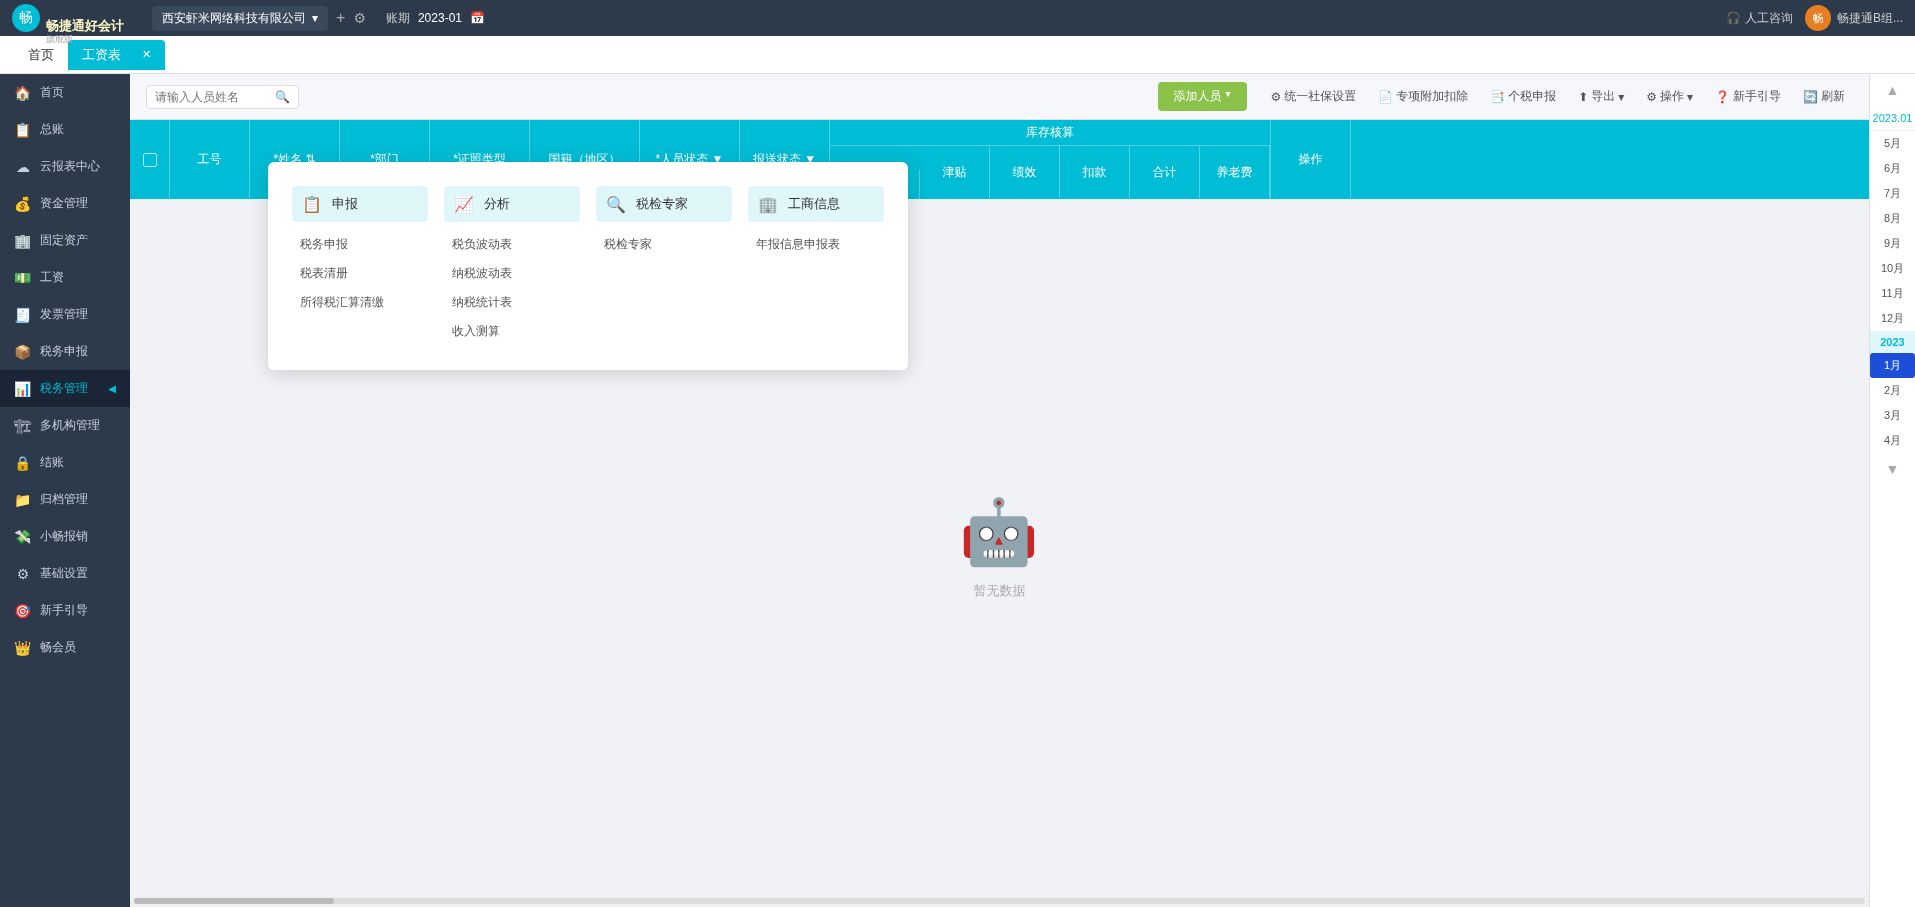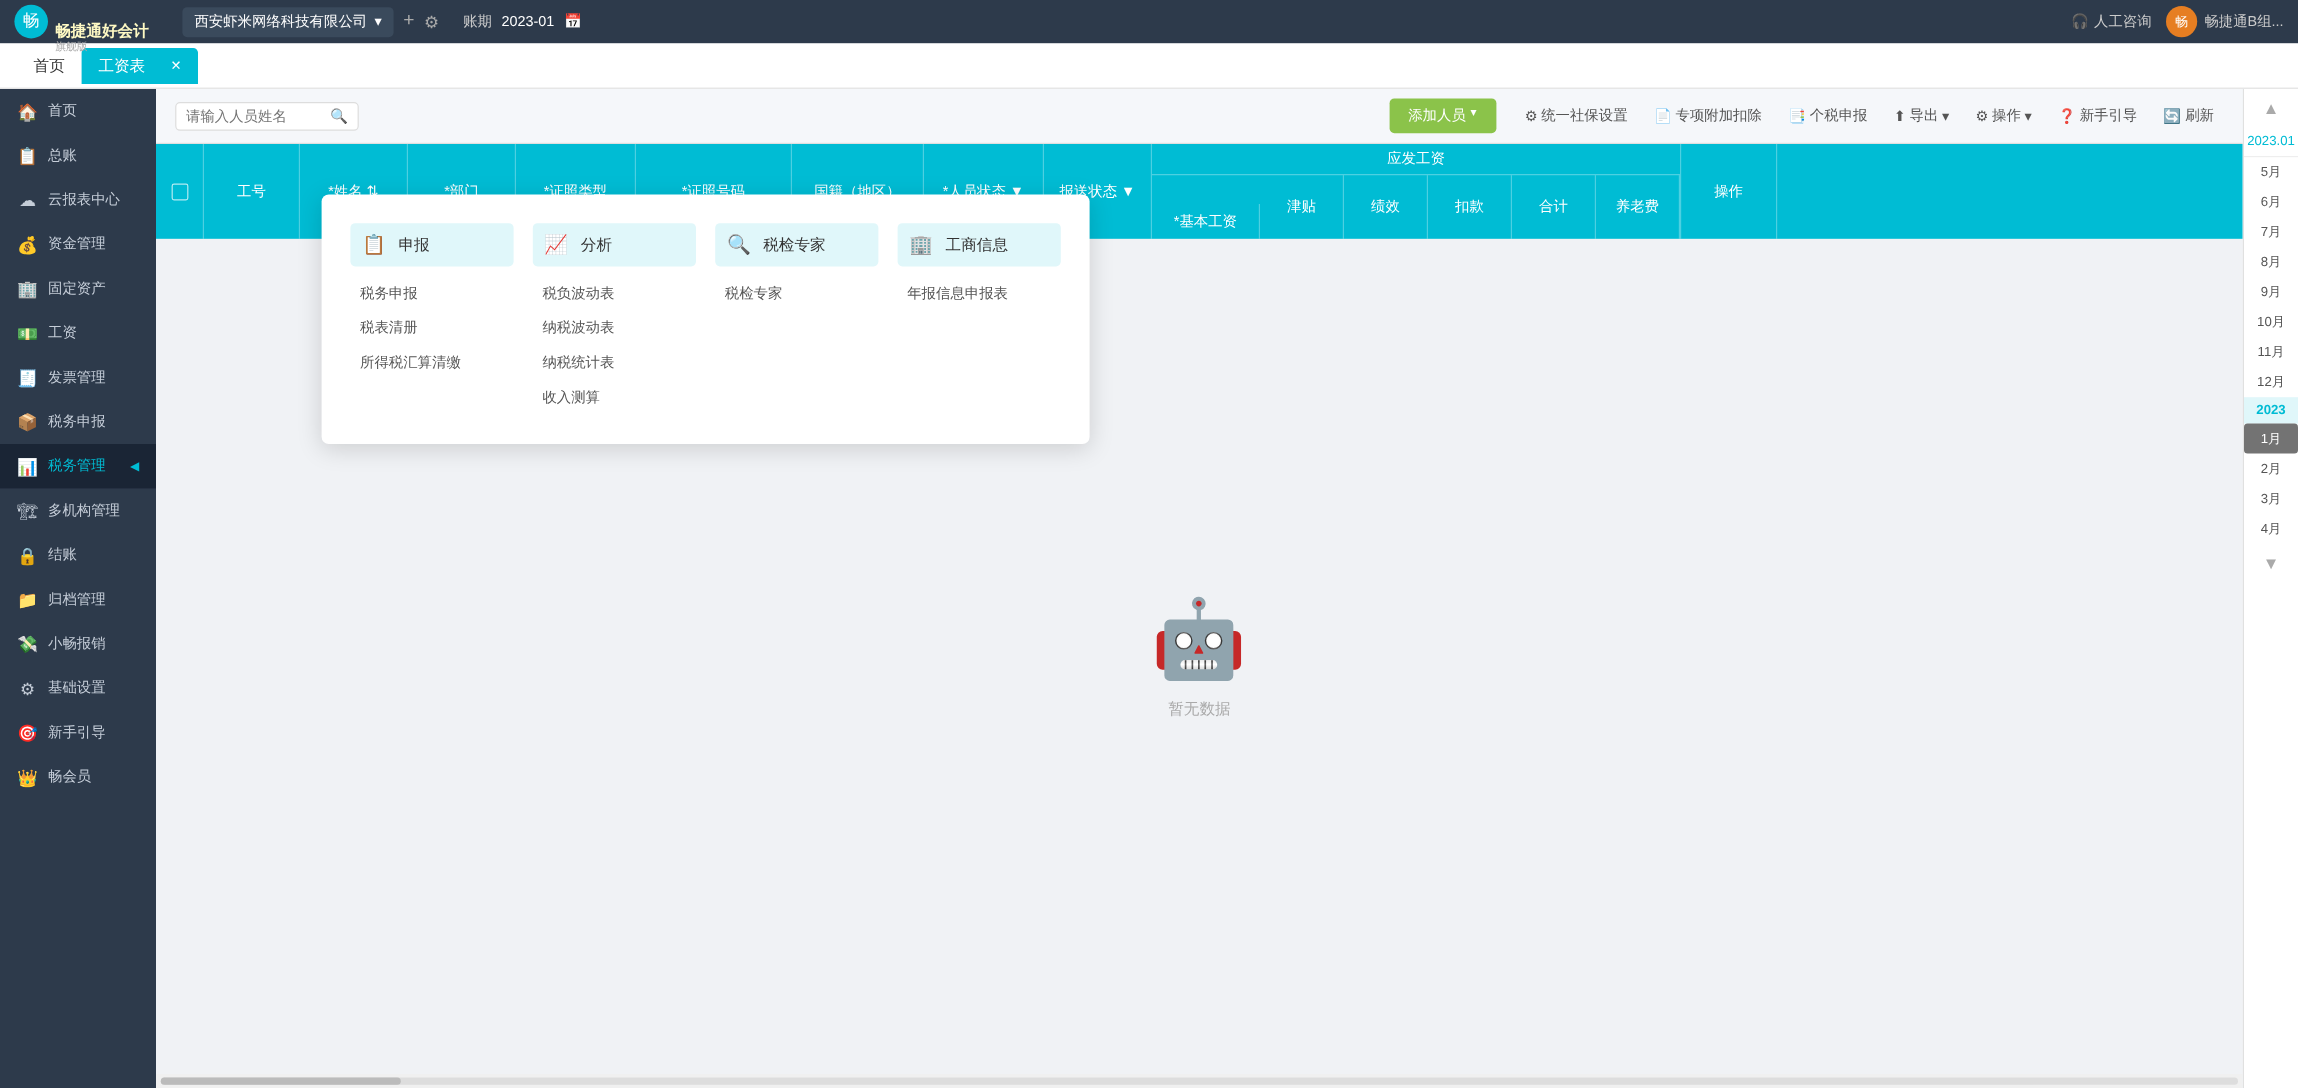--- a/index.html
+++ b/index.html
@@ -102,21 +102,21 @@
     .menu-item { padding: 6px 8px; font-size: 12px; color: #555; cursor: pointer; border-radius: 3px; }
 
     
     .right-cal {
       width: 46px; background: #fff; border-left: 1px solid #e0e0e0;
       display: flex; flex-direction: column; align-items: center;
       overflow: hidden; flex-shrink: 0;
     }
     .cal-year { font-size: 11px; color: #00bcd4; padding: 6px 2px; text-align: center; border-bottom: 1px solid #eee; width: 100%; }
     .cal-month { font-size: 11px; color: #555; padding: 5px 4px; cursor: pointer; text-align: center; width: 100%; }
-    .cal-month.active { background: #737373; color: #fff; border-radius: 3px; }
+    .cal-month.active { background: #1d4ed8; color: #fff; border-radius: 3px; }
     .cal-month.current-year-label { color: #00bcd4; font-weight: bold; background: #e0f7fa; }
     .cal-nav { width: 24px; height: 24px; display: flex; align-items: center; justify-content: center; cursor: pointer; color: #aaa; font-size: 14px; }
 
     
     .checkbox { width: 14px; height: 14px; border: 1px solid rgba(255,255,255,0.7); border-radius: 2px; }
 
     .scrollbar-area { height: 12px; background: #f0f0f0; display: flex; align-items: center; padding: 0 4px; }
     .scrollbar-track { flex: 1; height: 6px; background: #ddd; border-radius: 3px; }
     .scrollbar-thumb { width: 200px; height: 6px; background: #bbb; border-radius: 3px; }
   </style>
@@ -286,27 +286,26 @@
     <div style="display:flex; flex-direction:column; flex:1; overflow:hidden; position:relative;">
 
       <div class="table-header">
         <div class="th-checkbox">
           <div class="checkbox"></div>
         </div>
         <div class="th-cell" style="width:80px;">工号</div>
         <div class="th-cell" style="width:90px;">*姓名 ⇅</div>
         <div class="th-cell" style="width:90px;">*部门</div>
         <div class="th-cell" style="width:100px;">*证照类型</div>
-        <div class="th-cell" style="width:130px;">*证照号码</div>
         <div class="th-cell" style="width:110px;">国籍（地区）</div>
         <div class="th-cell" style="width:100px;">*人员状态 ▼</div>
         <div class="th-cell" style="width:90px;">报送状态 ▼</div>
 
         <div style="display:flex; flex-direction:column; border-right:1px solid rgba(255,255,255,0.3);">
-          <div style="text-align:center; padding:4px 8px; font-size:12px; border-bottom:1px solid rgba(255,255,255,0.3);">应发工资</div>
+          <div style="text-align:center; padding:4px 8px; font-size:12px; border-bottom:1px solid rgba(255,255,255,0.3);">库存核算</div>
           <div style="display:flex;">
             <div class="th-cell" style="width:90px; border-right:1px solid rgba(255,255,255,0.3);margin-top:24px;">*基本工资</div>
             <div class="th-cell" style="width:70px; border-right:1px solid rgba(255,255,255,0.3);">津贴</div>
             <div class="th-cell" style="width:70px; border-right:1px solid rgba(255,255,255,0.3);">绩效</div>
             <div class="th-cell" style="width:70px; border-right:1px solid rgba(255,255,255,0.3);">扣款</div>
             <div class="th-cell" style="width:70px; border-right:1px solid rgba(255,255,255,0.3);">合计</div>
             <div class="th-cell" style="width:70px;">养老费</div>
           </div>
         </div>
         <div class="th-cell" style="width:80px;">操作</div>

